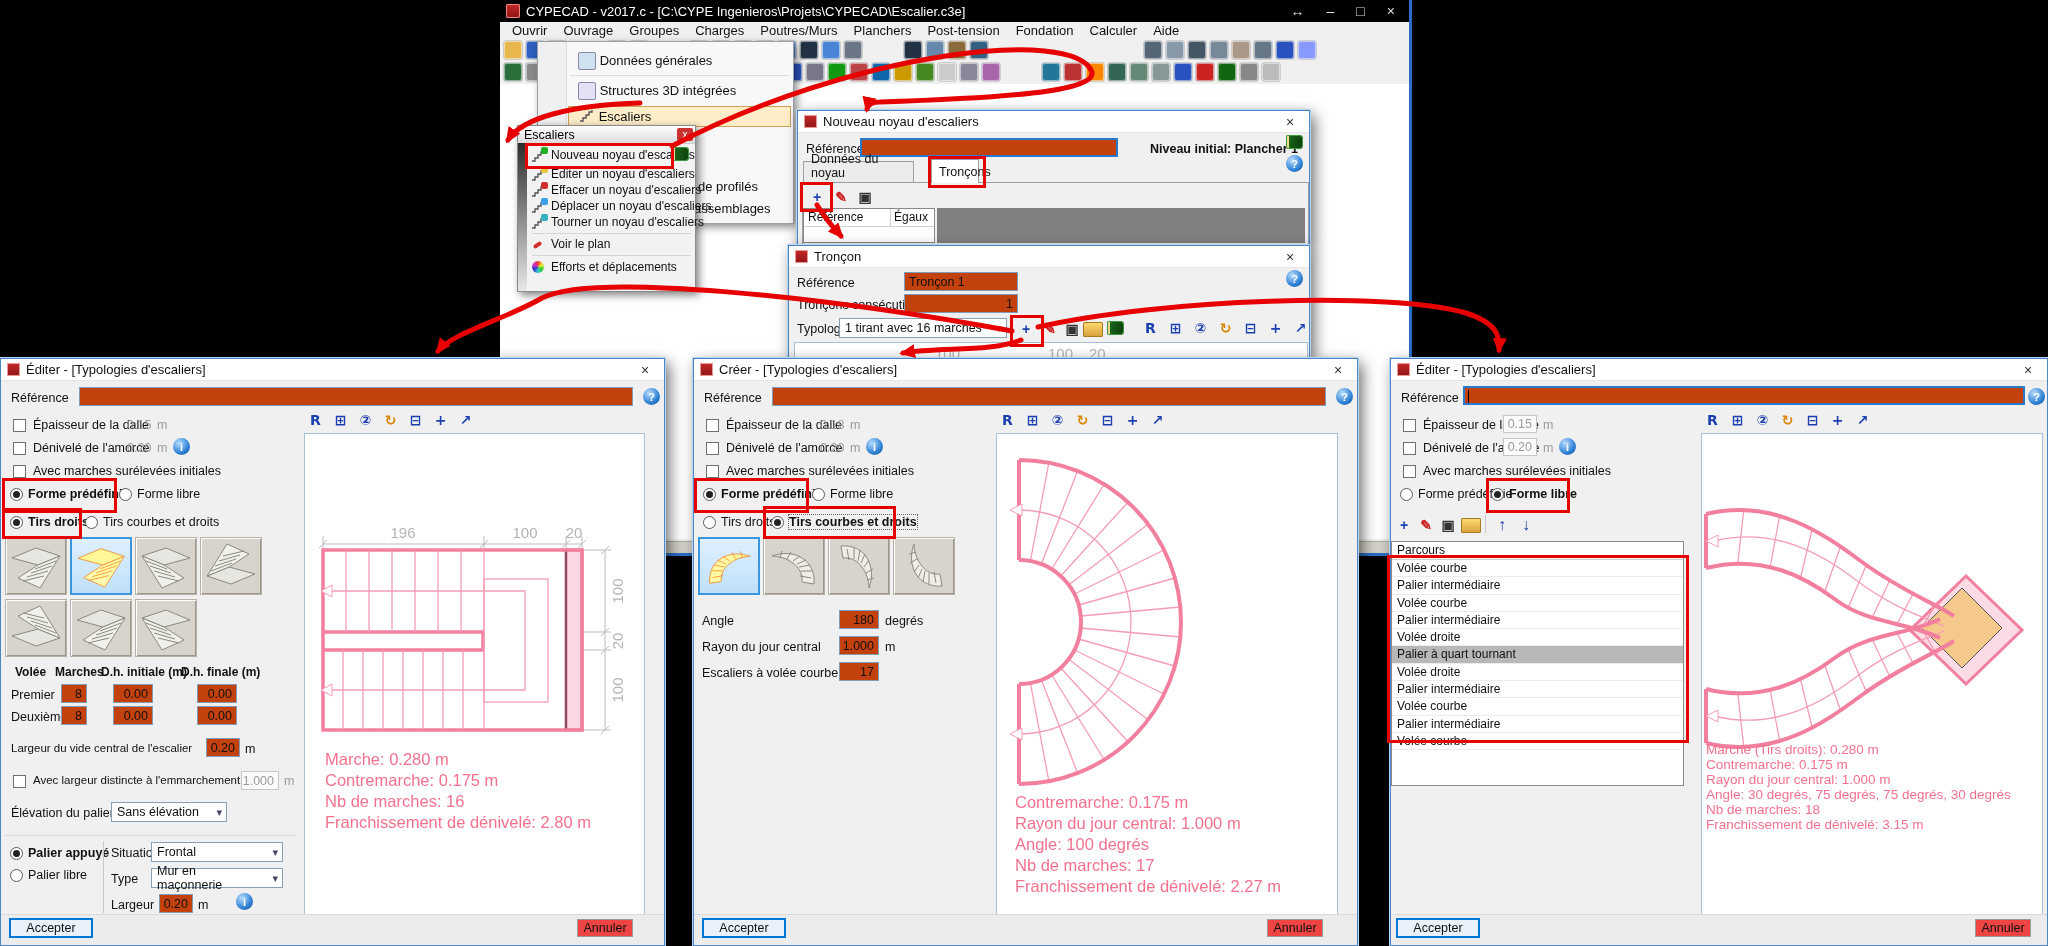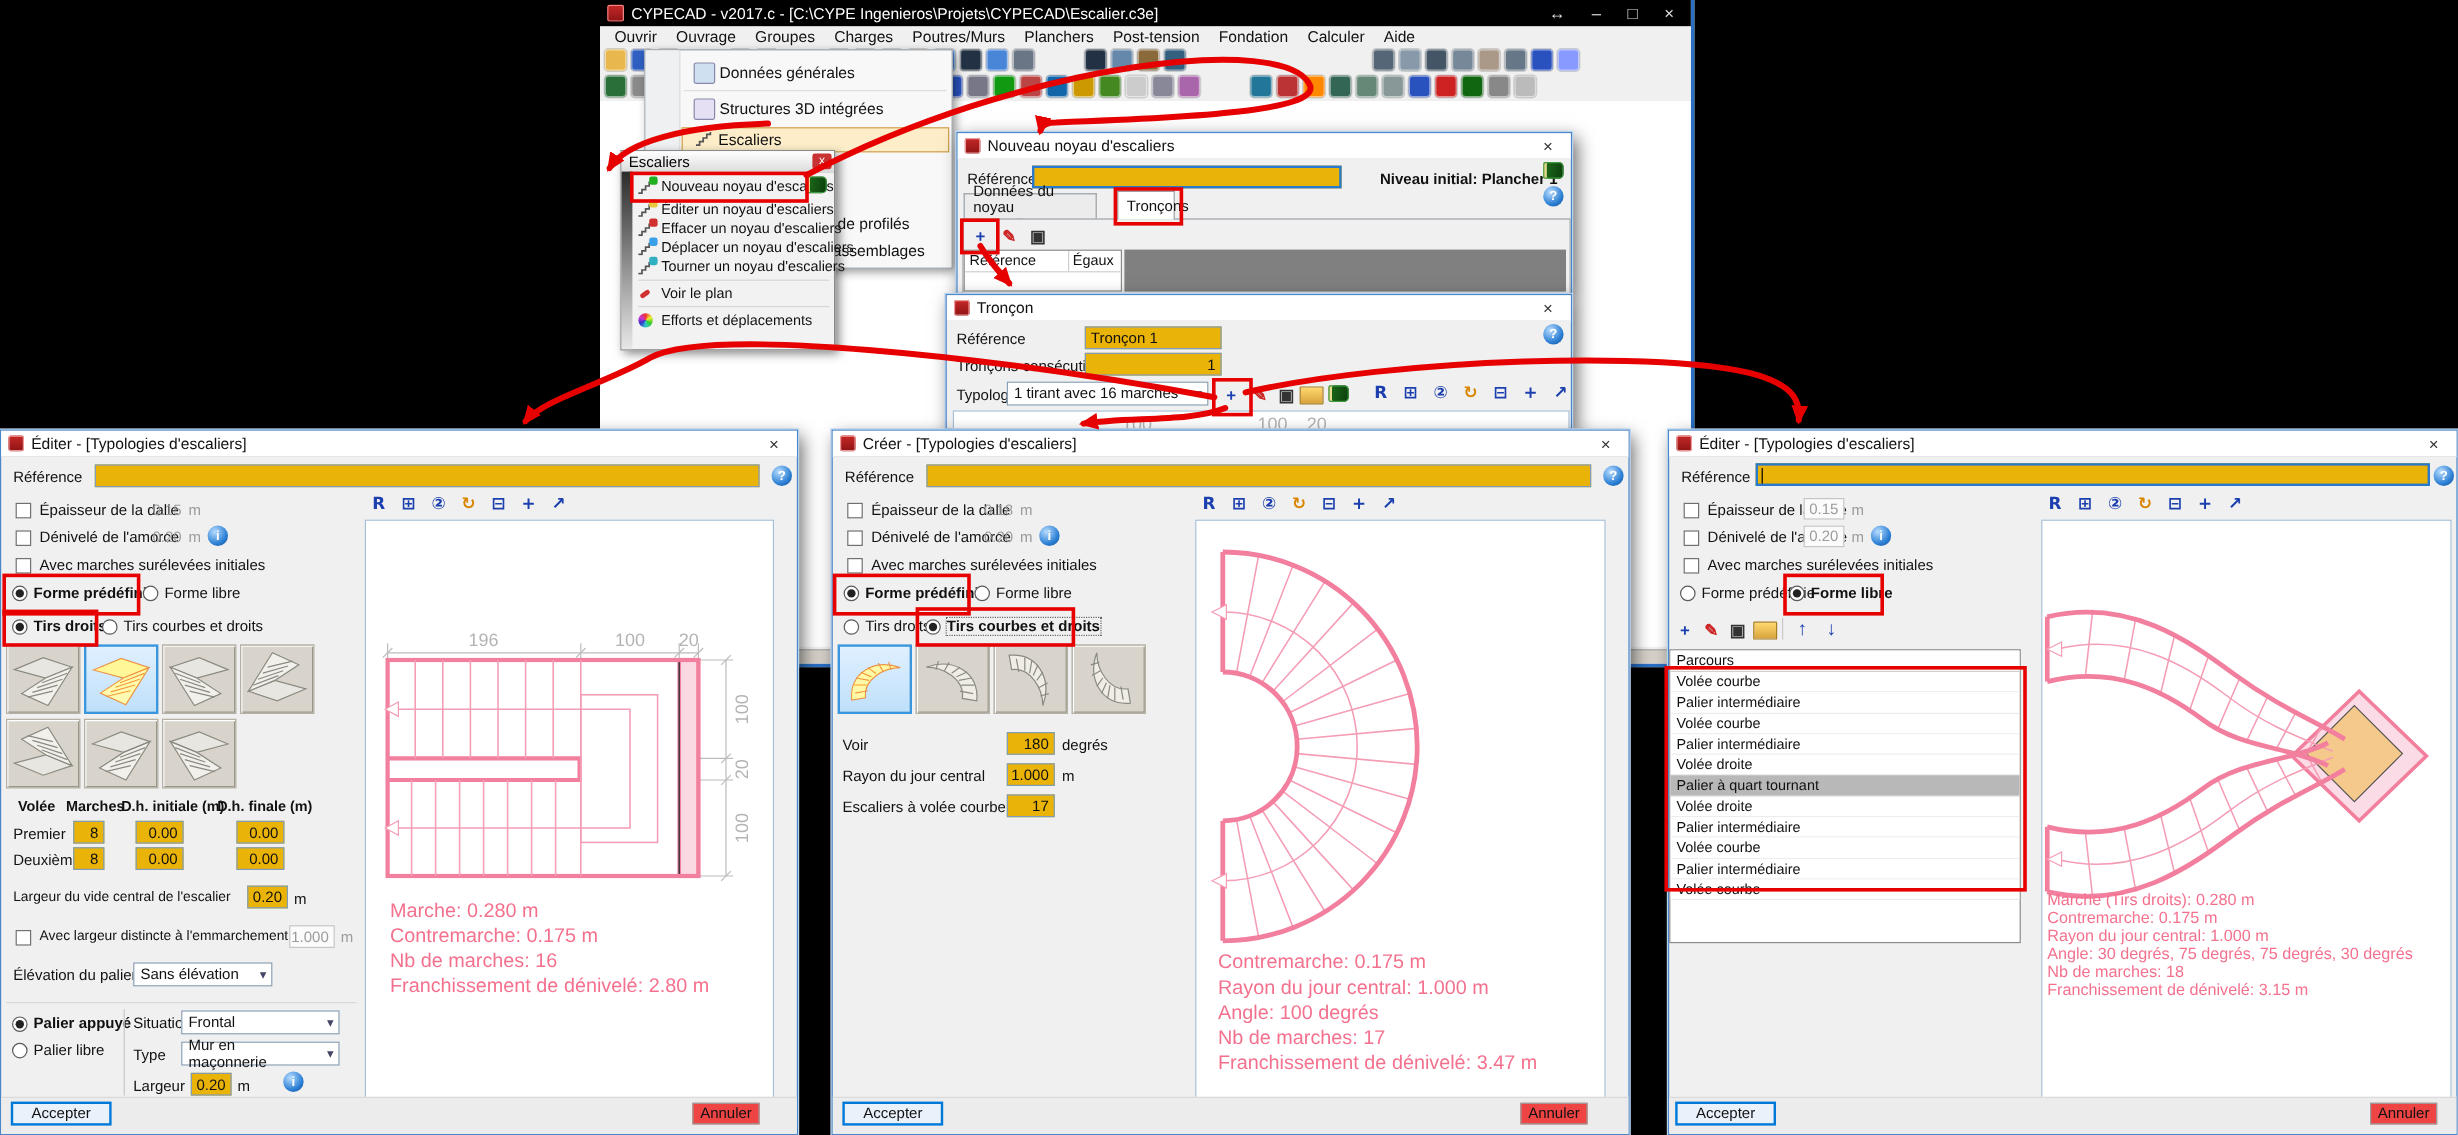--- a/index.html
+++ b/index.html
@@ -41,21 +41,21 @@
   .b-eff{position:absolute;left:1px;top:0;width:12px;height:12px;border-radius:50%;background:conic-gradient(#e33,#ee3,#3c3,#3cc,#33c,#c3c,#e33);}
   .book{width:17px;height:14px;background:linear-gradient(100deg,#1c6e1c,#0c3d0c);border-radius:2px 4px 4px 2px;box-shadow:inset 0 0 0 1px #3f9a3f, inset 3px 0 0 #eada8e;}
   
   .dlg{background:#f0f0f0;border:1px solid #4a86c8;box-shadow:0 0 0 1px #b9d4ef,4px 5px 14px rgba(0,0,0,.6);box-sizing:border-box;font-size:12.5px;color:#111;}
   .dttl{left:0;top:0;right:0;height:21px;background:#fff;display:flex;align-items:center;gap:6px;padding:0 6px;font-size:13px;border-bottom:1px solid #e7e7e7;}
   .dic{width:13px;height:13px;background:linear-gradient(#c62828,#8e1414);border-radius:2px;box-shadow:inset 0 0 0 1px #e99;flex:none;}
   .dX{margin-left:auto;width:26px;text-align:center;color:#333;font-size:14px;}
   .lbl{position:absolute;font-size:12.5px;white-space:nowrap;}
   .b{font-weight:bold;}
   .gtxt{color:#9b9b9b;}
-  .inp{position:absolute;background:#eab308;border:1px solid #7f9db9;box-sizing:border-box;font-size:12.5px;display:flex;align-items:center;padding:0 4px;height:19px;}
+  .inp{position:absolute;background:#c2410c;border:1px solid #7f9db9;box-sizing:border-box;font-size:12.5px;display:flex;align-items:center;padding:0 4px;height:19px;}
   .inp.num{justify-content:flex-end;}
   .inp.foc{border:2px solid #2979cc;}
   .inp.dis{color:#9b9b9b;border-color:#c6c6c6;background:#fbfbfb;}
   .seld{position:absolute;background:#fff;border:1px solid #8aa0b4;box-sizing:border-box;height:20px;display:flex;align-items:center;padding:0 18px 0 5px;font-size:12.5px;}
   .seld::after{content:"▾";position:absolute;right:4px;color:#446;font-size:11px;}
   .cb{position:absolute;width:13px;height:13px;background:#fff;border:1px solid #707070;box-sizing:border-box;}
   .rb{position:absolute;width:13px;height:13px;border:1px solid #5a5a5a;border-radius:50%;background:#fff;box-sizing:border-box;}
   .rb.on::after{content:"";position:absolute;inset:2px;border-radius:50%;background:#222;}
   .iic{position:absolute;width:17px;height:17px;border-radius:50%;background:radial-gradient(circle at 35% 30%,#b7dcff,#2b7fd4 62%,#154f8e);color:#fff;font-size:11px;font-weight:bold;display:flex;align-items:center;justify-content:center;}
   .btn{position:absolute;background:#ef4444;border:1px solid #9a9a9a;font-size:12.5px;display:flex;align-items:center;justify-content:center;box-sizing:border-box;}
@@ -596,21 +596,21 @@
       <svg style="transform:rotate(90deg);">
         <use href="#sym-th-c"></use>
       </svg>
     </div>
   <div class="thumb" style="left:199px;top:178px;">
       <svg style="transform:rotate(-90deg);">
         <use href="#sym-th-c"></use>
       </svg>
     </div>
 
-  <span class="lbl" style="left:8px;top:255px;">Voir</span>
+  <span class="lbl" style="left:8px;top:255px;">Angle</span>
   <div class="inp num" style="left:145px;top:251px;width:40px;">
       <span>180</span>
     </div>
   <span class="lbl" style="left:191px;top:255px;">degrés</span>
   <span class="lbl" style="left:8px;top:281px;">Rayon du jour central</span>
   <div class="inp num" style="left:145px;top:277px;width:40px;">
       <span>1.000</span>
     </div>
   <span class="lbl" style="left:191px;top:281px;">m</span>
   <span class="lbl" style="left:8px;top:307px;">Escaliers à volée courbe</span>
@@ -639,21 +639,21 @@
         <path d="M12,10 V110 M12,234 V334"></path>
       </g>
       <polygon points="3,60 15,54 15,66" fill="#fff" stroke="#f49db5"></polygon>
       <polygon points="3,284 15,278 15,290" fill="#fff" stroke="#f49db5"></polygon>
     </svg>
     <div class="pvtxt big" style="left:18px;top:358px;">
         <span class="pline">Contremarche: 0.175 m</span>
         <span class="pline">Rayon du jour central: 1.000 m</span>
         <span class="pline">Angle: 100 degrés</span>
         <span class="pline">Nb de marches: 17</span>
-        <span class="pline">Franchissement de dénivelé: 3.47 m</span>
+        <span class="pline">Franchissement de dénivelé: 2.27 m</span>
       </div>
   </div>
   <div class="btnbar"></div>
   <div class="btn foc" style="left:8px;bottom:7px;width:84px;height:20px;">Accepter</div>
   <div class="btn" style="right:34px;bottom:8px;width:56px;height:18px;">Annuler</div>
 </div>
 
 <div class="a dlg" style="left:1390px;top:358px;width:658px;height:588px;z-index:45;">
   <div class="a dttl">
     <span class="dic"></span>

